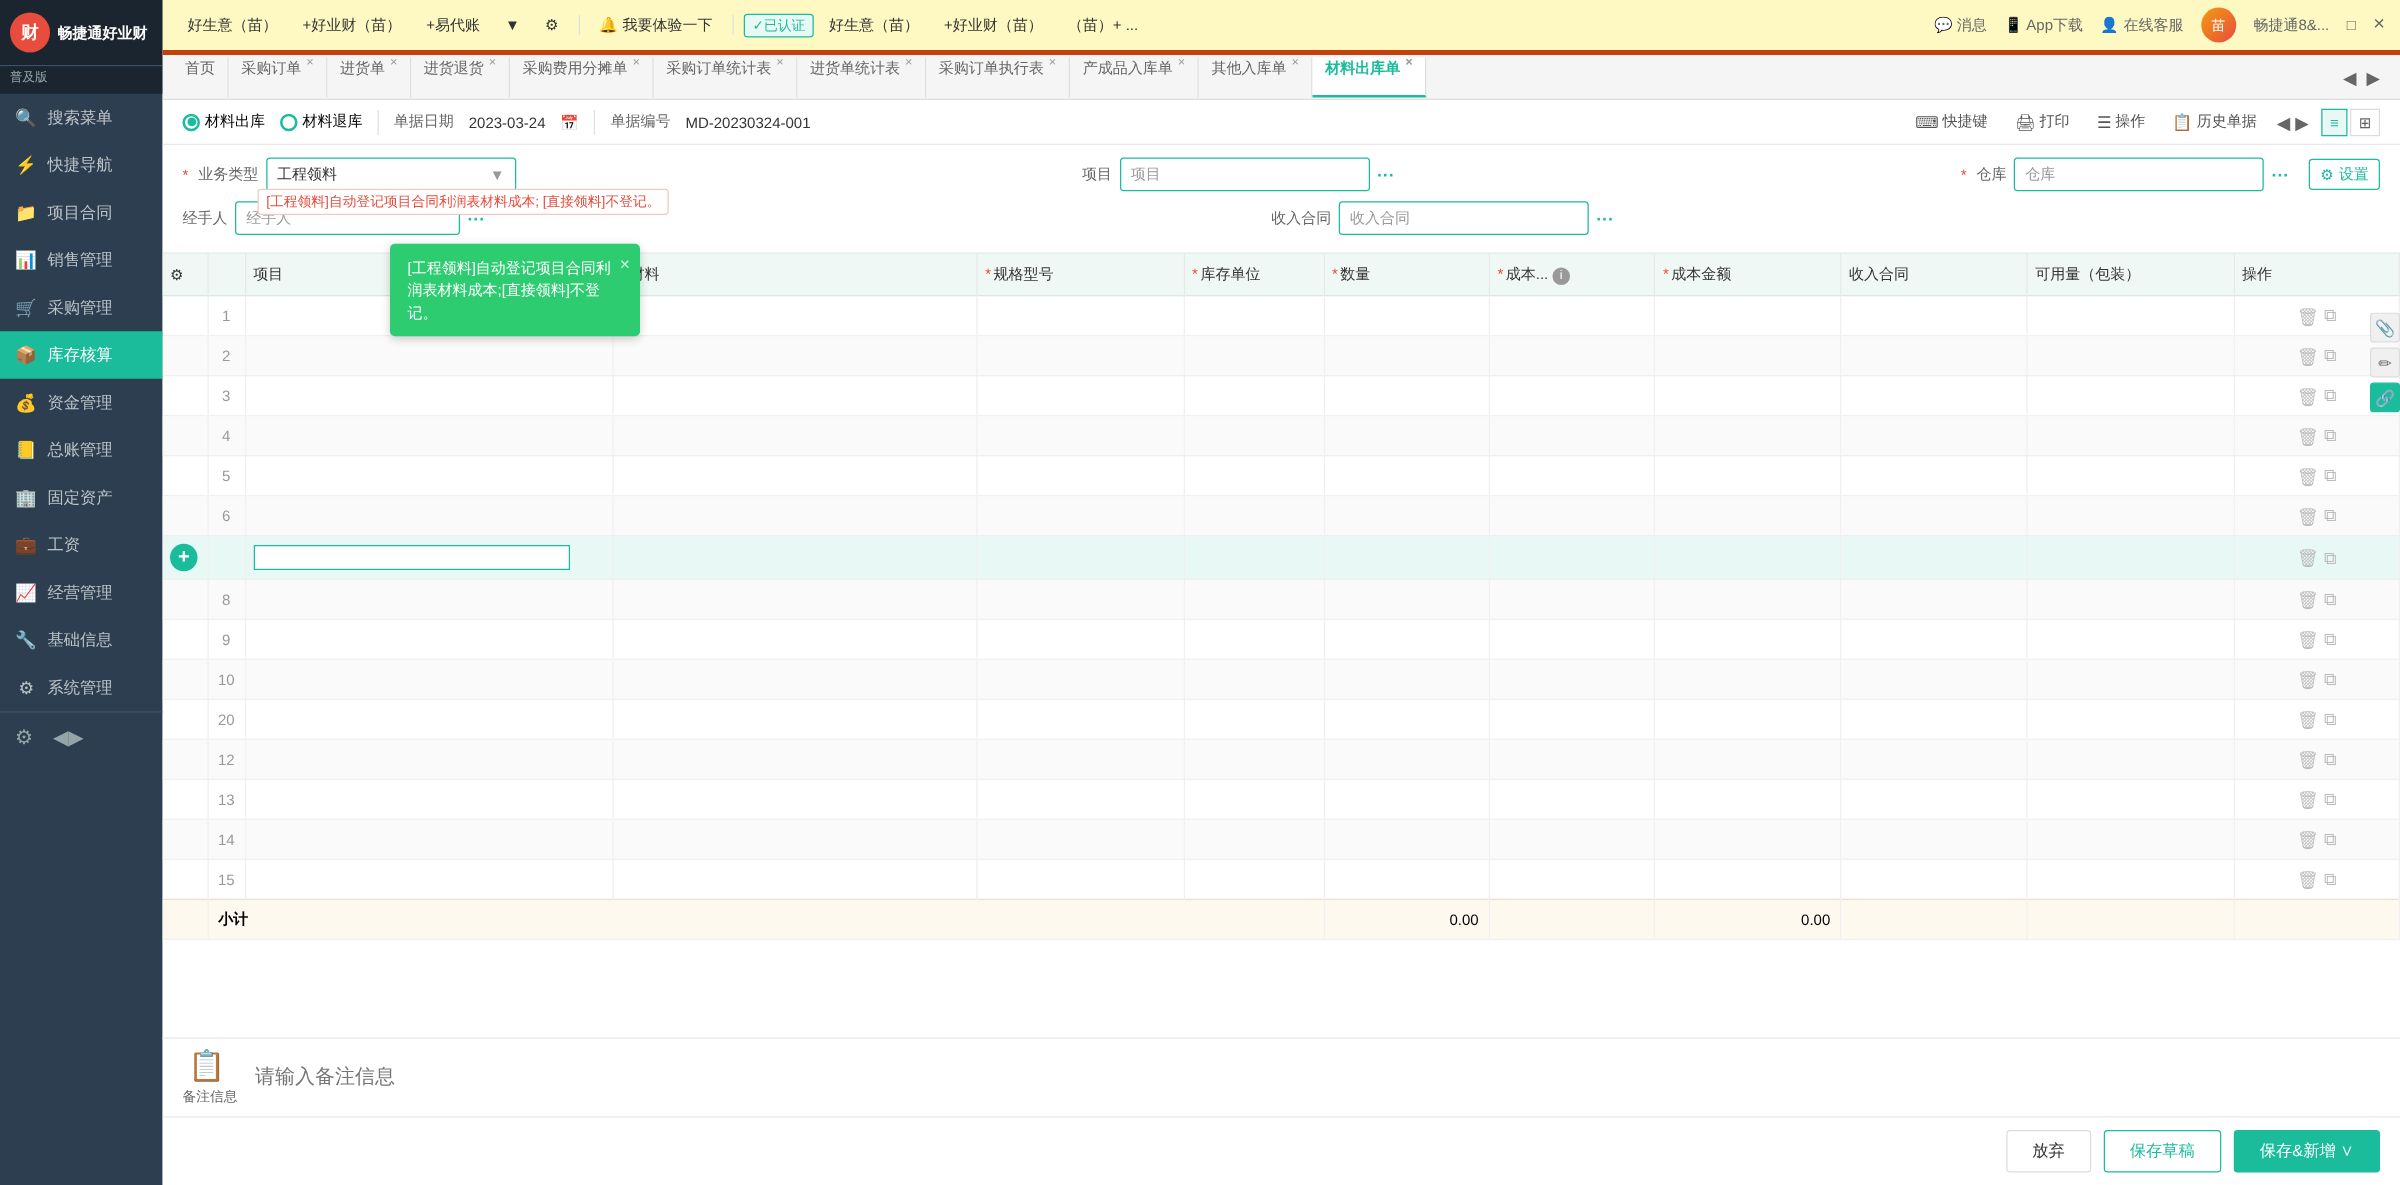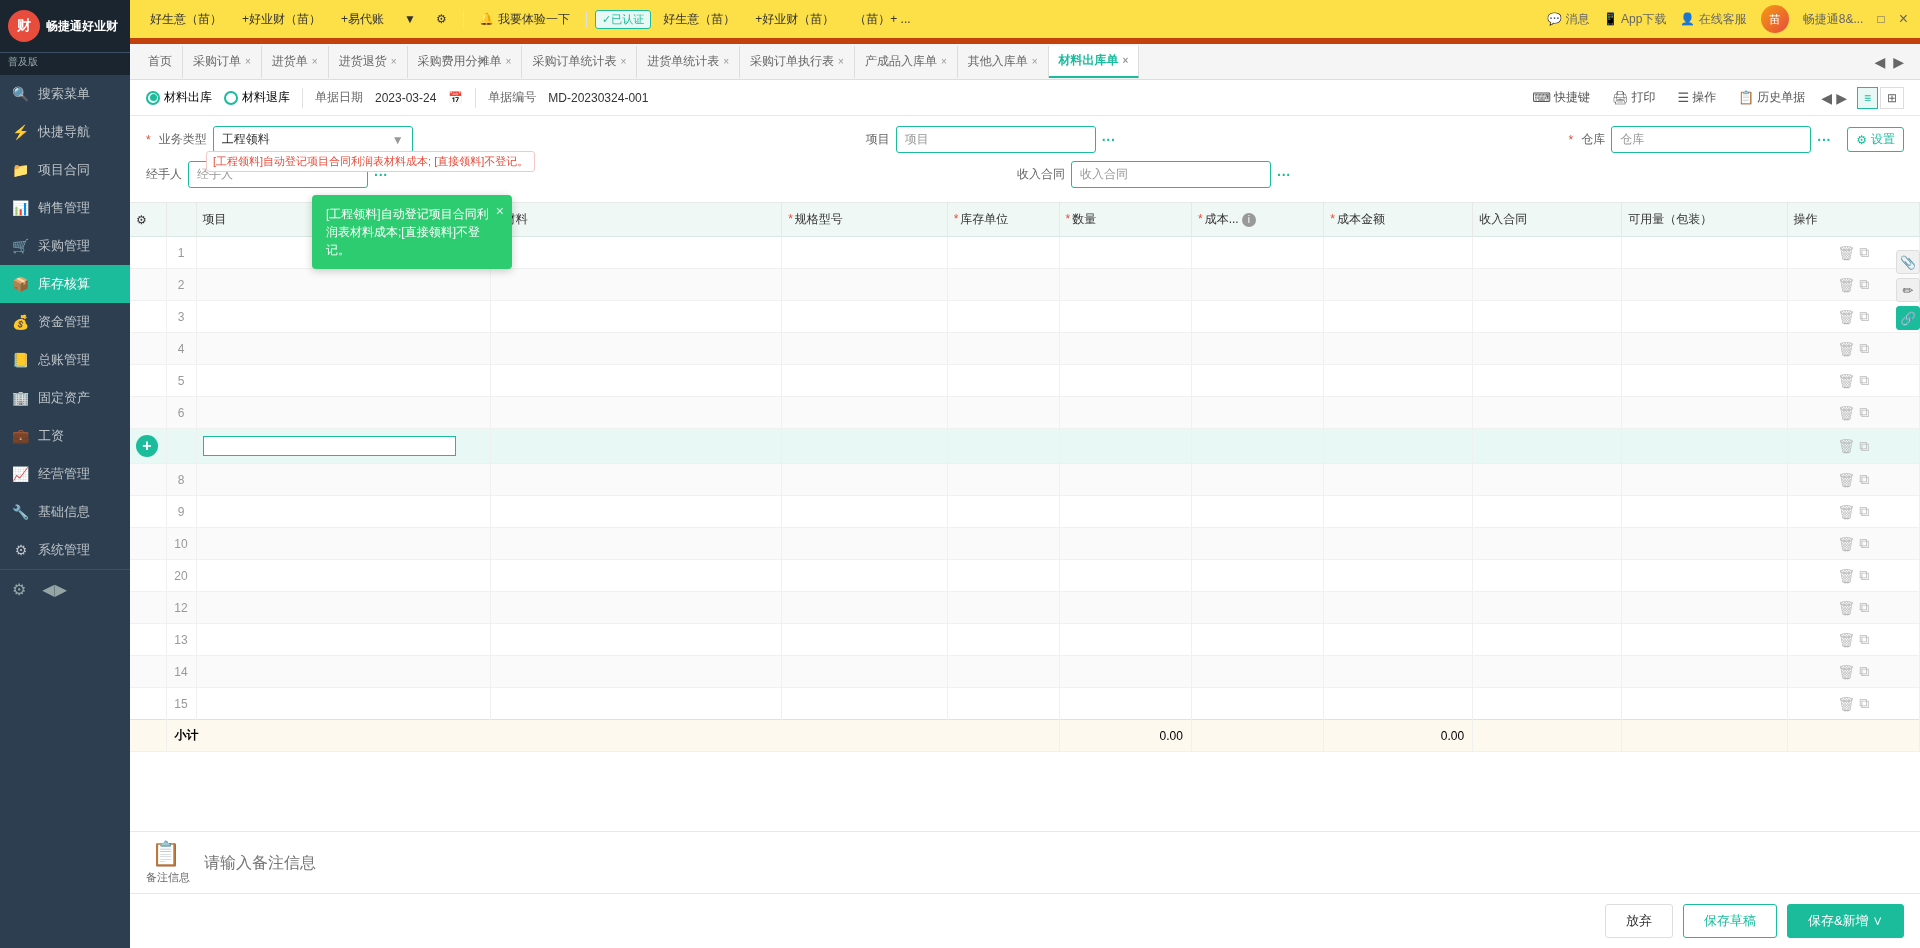--- a/index.html
+++ b/index.html
@@ -64,22 +64,22 @@
     .main {
       flex: 1;
       display: flex;
       flex-direction: column;
       height: 100%;
       overflow: hidden;
     }
 
     
     .topbar {
-      background: #fde047;
-      border-bottom: 6px solid #c2410c;
+      background: #fef9c3;
+      border-bottom: 4px solid #c2410c;
       display: flex;
       align-items: center;
       padding: 0 12px;
       height: 44px;
       gap: 12px;
       flex-shrink: 0;
     }
     .topbar-menu {
       display: flex;
       align-items: center;
@@ -117,30 +117,31 @@
       display: flex;
       align-items: center;
       padding: 0 8px;
       height: 36px;
       flex-shrink: 0;
       overflow-x: auto;
     }
     .tabbar::-webkit-scrollbar { height: 3px; }
     .tab {
       display: flex;
-      align-items: center;
+      align-items: flex-start;
       gap: 4px;
       padding: 0 10px;
       height: 32px;
       font-size: 12px;
       color: #666;
       cursor: pointer;
       white-space: nowrap;
       border-right: 1px solid #ddd;
       background: #f5f5f5;
+      font-family: Liberation Mono, monospace;
     }
     .tab.active {
       background: #fff;
       color: #1abc9c;
       border-bottom: 2px solid #1abc9c;
       font-weight: bold;
     }
     .tab-close { color: #999; font-size: 10px; }
     .tabbar-actions {
       margin-left: auto;

